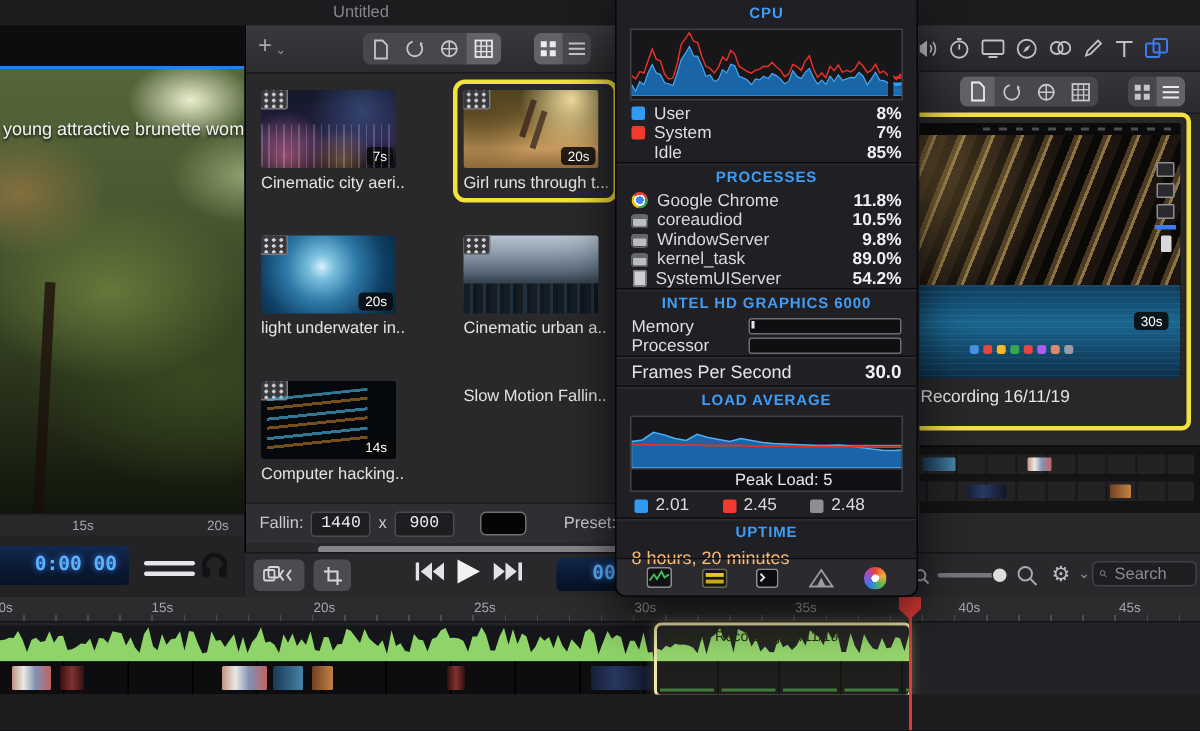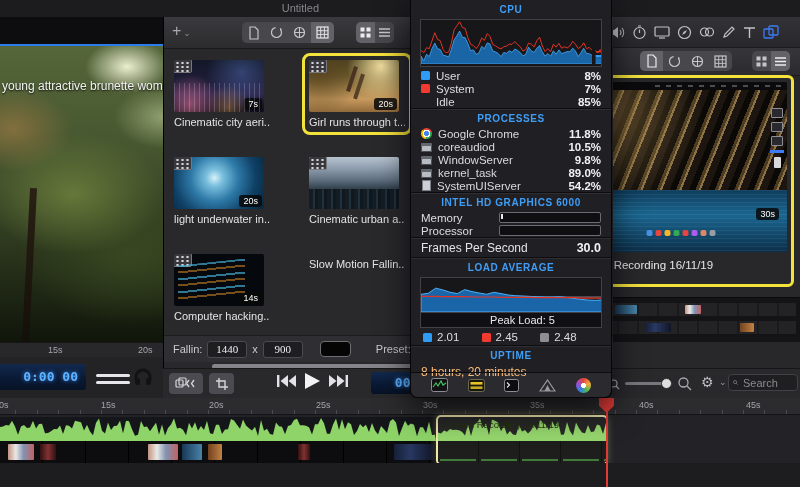--- a/index.html
+++ b/index.html
@@ -1,21 +1,21 @@
 <!DOCTYPE html>
 <html><head>
 <meta charset="utf-8">
 <style>
   html,body{margin:0;padding:0;background:#101012;}
   #screen{position:relative;width:800px;height:487px;background:#1a1a1c;overflow:hidden;
     font-family:"Liberation Sans",sans-serif;cursor:default;-webkit-user-select:none;user-select:none;}
   svg{display:block;}
   
   .titlebar{position:absolute;left:0;top:0;width:100%;height:17px;background:#1c1c1e;border-bottom:1px solid #0e0e10;z-index:2;}
-  .titlebar .title{position:absolute;left:209px;top:2px;width:110px;text-align:right;font-size:11px;color:#85858b;}
+  .titlebar .title{position:absolute;left:222px;top:2px;width:110px;text-align:left;font-size:11px;color:#85858b;}
   
   .left-win{position:absolute;left:0;top:17px;width:163px;height:382px;background:#0d0d0f;z-index:5;}
   .blue-edge{position:absolute;left:0;top:27px;width:100%;height:2px;background:#2b7de9;}
   .photo{position:absolute;left:0;top:29px;width:100%;height:296px;background-color:#2f3a1e;background-image:
     radial-gradient(ellipse 60px 38px at 78% 7%, rgba(242,246,214,.95), rgba(242,246,214,0) 70%),
     radial-gradient(ellipse 70px 45px at 100% 24%, rgba(200,215,160,.55), transparent 70%),
     radial-gradient(ellipse 85px 60px at 8% 28%, rgba(150,118,66,.75), transparent 70%),
     radial-gradient(ellipse 120px 80px at 45% 50%, rgba(112,132,62,.8), transparent 75%),
     radial-gradient(ellipse 140px 90px at 80% 70%, rgba(58,74,34,.9), transparent 80%),
     linear-gradient(180deg,#55663a 0%,#46562f 35%,#333f22 60%,#1d2513 85%,#10150a 100%);}
@@ -62,21 +62,21 @@
   .th-hack{background:#05080c;}
   .th-hack::after{content:"";position:absolute;inset:15% 22% 12% 4%;transform:skewY(-6deg);
     background:repeating-linear-gradient(180deg, rgba(70,180,220,.65) 0 2px, transparent 2px 6px, rgba(230,150,40,.5) 6px 8px, transparent 8px 13px);}
   .th-money{background:radial-gradient(circle at 28% 35%, #7e8d74 0 11%, transparent 12%),
     radial-gradient(circle at 55% 60%, #93a188 0 13%, transparent 14%),
     radial-gradient(circle at 78% 28%, #66755c 0 9%, transparent 10%),
     radial-gradient(circle at 42% 80%, #596a50 0 10%, transparent 11%),
     radial-gradient(circle at 85% 70%, #6e7d64 0 9%, transparent 10%), #11160f;}
   .canvasrow{position:absolute;left:0;top:318px;width:100%;height:27px;background:#2f2f33;border-top:1px solid #1c1c1e;
     display:flex;align-items:center;padding-left:9px;box-sizing:border-box;font-size:11px;color:#c9c9cd;gap:5px;}
-  .numfield{width:38px;height:15px;background:#1e1e21;border:1px solid #4a4a4f;border-radius:3px;color:#ededf1;font-size:11px;text-align:center;font-family:Liberation Serif, serif;padding:0;}
+  .numfield{width:38px;height:15px;background:#1e1e21;border:1px solid #4a4a4f;border-radius:3px;color:#ededf1;font-size:11px;text-align:center;font-family:Liberation Mono, monospace;padding:0;}
   .swatch{width:29px;height:14px;background:#050505;border:1px solid #6e6e74;border-radius:4px;margin-left:12px;}
   .presetlbl{margin-left:20px;}
   .dropdown{min-width:66px;height:17px;background:#5c5c62;border-radius:4px;color:#f1f1f3;font-size:11px;line-height:17px;text-align:center;padding:0 8px;}
   .scrollthumb{position:absolute;left:48px;top:347px;width:392px;height:5px;background:#84848a;border-radius:3px;}
   
   .bottombar{position:absolute;left:163px;top:368px;width:637px;height:30px;background:#29292c;border-top:1px solid #17171a;z-index:12;}
   .bbtn{position:absolute;top:4px;height:21px;background:#4b4b51;border-radius:4px;display:flex;align-items:center;justify-content:center;}
   .transport{position:absolute;left:114px;top:3px;display:flex;align-items:center;gap:8px;}
   .lcd.tc{position:absolute;left:208px;top:3px;width:70px;height:22px;font-size:13px;line-height:22px;text-align:right;padding-right:7px;box-sizing:border-box;}
   .slider{position:absolute;left:462px;top:13px;width:47px;height:3px;background:#77777d;border-radius:2px;}

